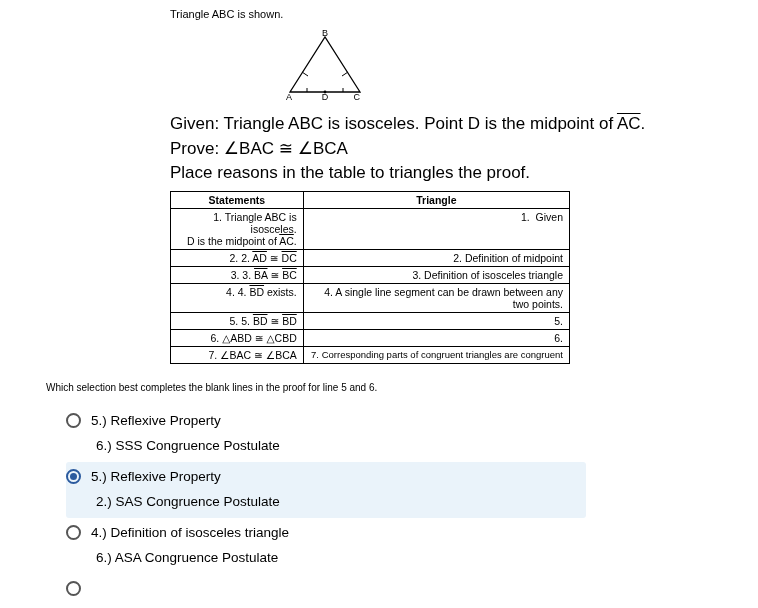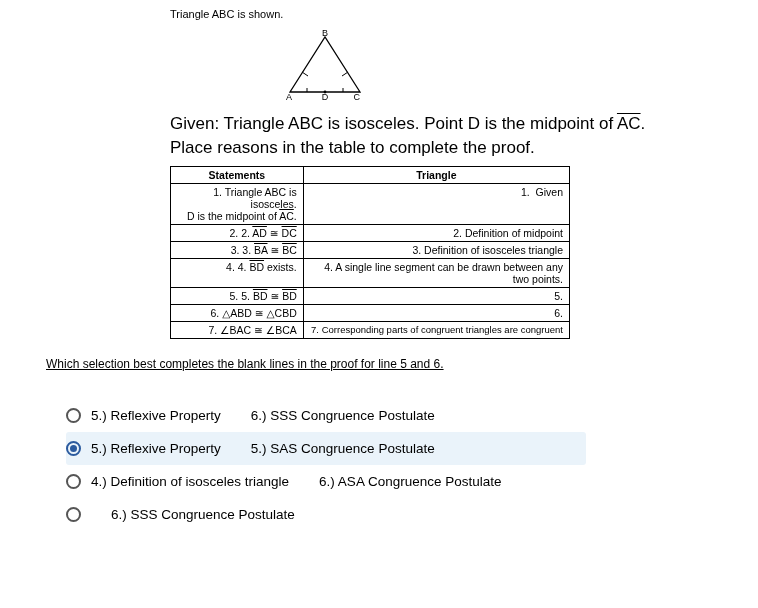--- a/index.html
+++ b/index.html
@@ -41,30 +41,29 @@
     vertical-align: top;
     text-align: right;
   }
   .proof-table th {
     text-align: center;
     font-weight: bold;
     background: #fff;
   }
   .tiny { font-size: 9.5px; }
   .question {
-    margin: 18px 0 28px 46px;
-    font-size: 12px;
-    text-decoration: underline;
+    margin: 18px 0 13px 46px;
+    font-size: 10px;
   }
   .options {
     margin-left: 66px;
   }
   .option {
     display: flex;
-    flex-direction: row;
+    flex-direction: column;
     padding: 3px 0 3px 0;
     font-size: 13.5px;
   }
   .option.selected {
     background: #eaf3fa;
     border-radius: 3px;
     width: 520px;
   }
   .opt-row {
     display: flex;
@@ -113,21 +112,22 @@
     <line x1="27" y1="60" x2="27" y2="56" stroke="#000" stroke-width="1"></line>
     <line x1="63" y1="60" x2="63" y2="56" stroke="#000" stroke-width="1"></line>
     <circle cx="45" cy="60" r="1.4" fill="#000"></circle>
   </svg>
 </div>
 
 <div class="given-block">
   <div class="line">
     <span>Given: Triangle ABC is isosceles. Point D is the midpoint of </span><span class="overline">AC</span><span>.</span>
   </div>
-  <div class="line">Place reasons in the table to complete the proof.</div>
+  <div class="line">Prove: ∠BAC ≅ ∠BCA</div>
+  <div class="line">Place reasons in the table to triangles the proof.</div>
 </div>
 
 <table class="proof-table">
   <tbody>
       <tr>
     <th>Statements</th>
     <th>Triangle</th>
   </tr>
   <tr>
     <td>1. Triangle ABC is isosceles.<br>&nbsp;&nbsp;&nbsp;D is the midpoint of <span class="overline">AC</span>.</td>
@@ -170,21 +170,21 @@
       <div>5.) Reflexive Property</div>
     </div>
     <div class="opt-second">6.) SSS Congruence Postulate</div>
   </div>
 
   <div class="option selected">
     <div class="opt-row">
       <div class="radio on"></div>
       <div>5.) Reflexive Property</div>
     </div>
-    <div class="opt-second">5.) SAS Congruence Postulate</div>
+    <div class="opt-second">2.) SAS Congruence Postulate</div>
   </div>
 
   <div class="option">
     <div class="opt-row">
       <div class="radio"></div>
       <div>4.) Definition of isosceles triangle</div>
     </div>
     <div class="opt-second">6.) ASA Congruence Postulate</div>
   </div>
 

